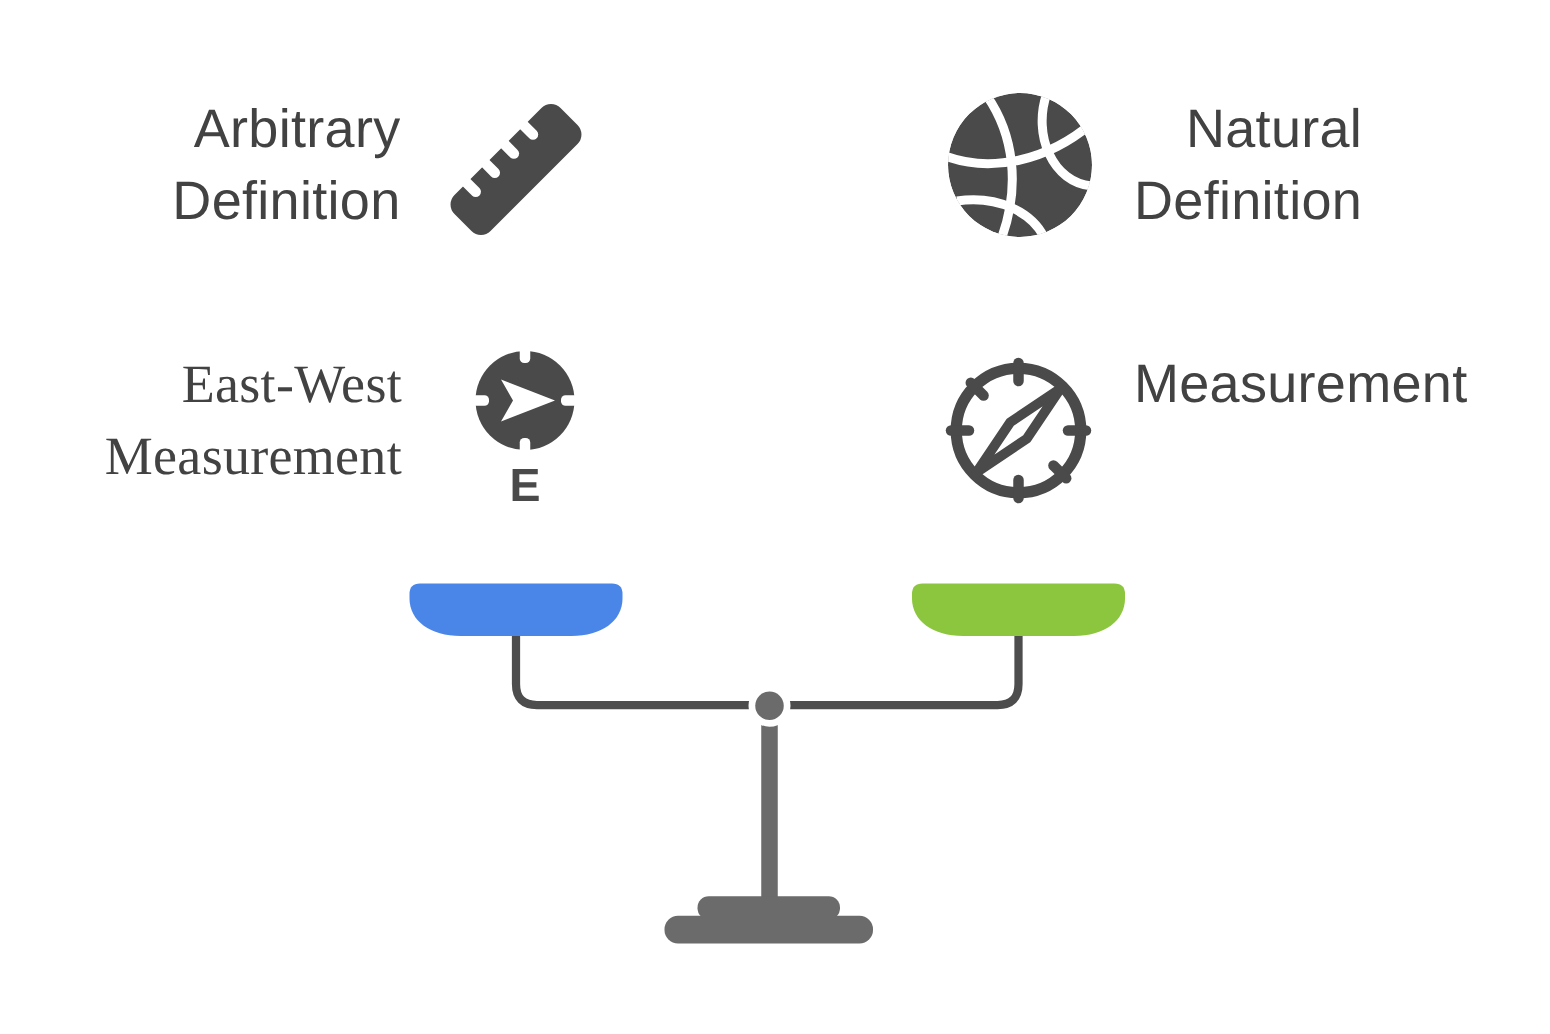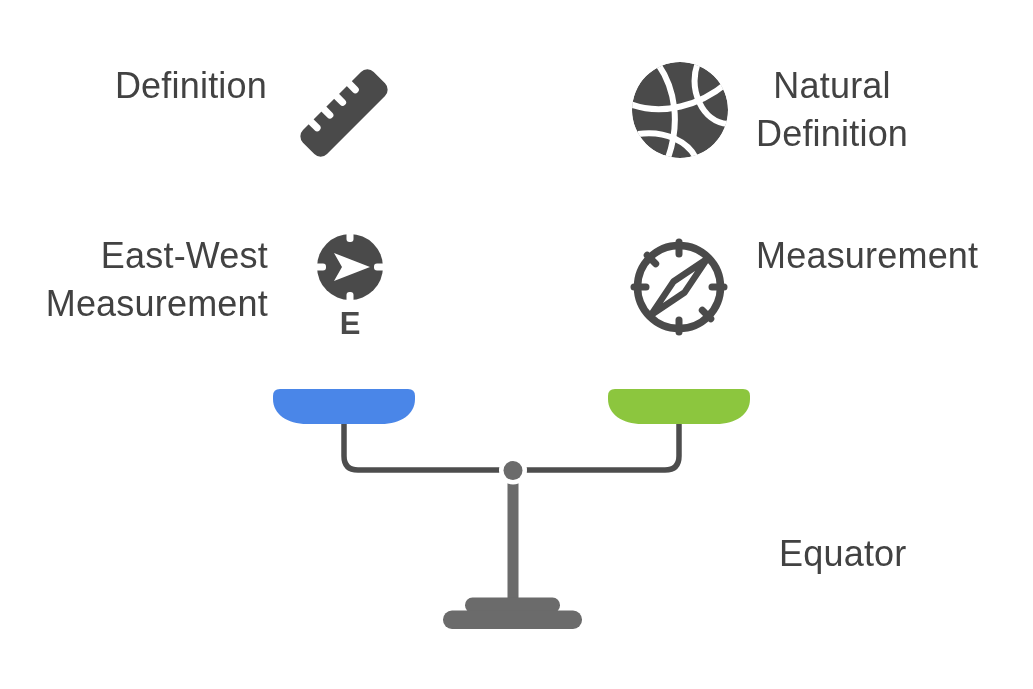--- a/index.html
+++ b/index.html
@@ -10,21 +10,21 @@
   body{background:#e8e8e8;font-family:"Liberation Sans",sans-serif;}
   .stage{
     position:relative;width:1033px;height:689px;margin:0 auto;
     background:var(--background);overflow:hidden;
   }
   .label{
     position:absolute;color:var(--text);font-size:36px;line-height:48px;
     white-space:nowrap;letter-spacing:0.2px;
   }
   .align-right{text-align:right;}
-  .align-left{text-align:center;}
+  .align-left{text-align:right;}
   .icon-svg{position:absolute;}
   
   .fill-icon{fill:var(--icon);}
   .fill-white{fill:#ffffff;}
   .fill-stand{fill:var(--stand);}
   .fill-bg{fill:var(--background);}
   .stroke-white{stroke:#ffffff;fill:none;}
   .stroke-icon{stroke:var(--icon);fill:none;}
   .beam-line{stroke:var(--beam);stroke-width:5.5;fill:none;stroke-linecap:round;}
   .pan-left{fill:var(--left-pan);}
@@ -33,20 +33,21 @@
     fill:var(--icon);font-family:"Liberation Sans",sans-serif;
     font-weight:bold;font-size:31px;
   }
 </style>
 </head>
 <body>
 
 <div class="stage">
 
   <div class="label align-right" style="top:62px;right:766px;">
+    <div>Arbitrary</div>
     <div>Definition</div>
   </div>
 
   <svg class="icon-svg" style="left:291px;top:60px;" width="106" height="106" viewBox="0 0 106 106">
     <g transform="rotate(-45 53 53)">
       <rect class="fill-icon" x="3" y="36" width="100" height="34" rx="9"></rect>
       <rect class="fill-white" x="20" y="32" width="7" height="16" rx="3.5"></rect>
       <rect class="fill-white" x="38" y="32" width="7" height="16" rx="3.5"></rect>
       <rect class="fill-white" x="56" y="32" width="7" height="16" rx="3.5"></rect>
       <rect class="fill-white" x="74" y="32" width="7" height="16" rx="3.5"></rect>
@@ -66,21 +67,21 @@
       <path class="stroke-white" stroke-width="6" d="M 70 4 C 60 32 74 64 100 66"></path>
       <path class="stroke-white" stroke-width="6" d="M 10 76 C 38 72 60 84 68 100"></path>
     </g>
   </svg>
 
   <div class="label align-left" style="top:62px;left:756px;">
     <div>Natural</div>
     <div>Definition</div>
   </div>
 
-  <div class="label align-right" style="top:232px;right:765px;">
+  <div class="label align-right" style="top:232px;right:765px;font-family:Liberation Serif, serif;">
     <div>East-West</div>
     <div>Measurement</div>
   </div>
 
   <svg class="icon-svg" style="left:314px;top:230px;" width="78" height="106" viewBox="0 0 78 106">
     <circle class="fill-icon" cx="36" cy="37" r="33"></circle>
     <rect class="fill-bg" x="32.5" y="0" width="7" height="12" rx="3"></rect>
     <rect class="fill-bg" x="32.5" y="62" width="7" height="12" rx="3"></rect>
     <rect class="fill-bg" x="0" y="33.5" width="12" height="7" rx="3"></rect>
     <rect class="fill-bg" x="60" y="33.5" width="12" height="7" rx="3"></rect>
@@ -127,15 +128,14 @@
     <circle class="fill-stand" cx="513" cy="470.5" r="9.5"></circle>
 
     <use href="#panShape" class="pan-left"></use>
     <use href="#panShape" class="pan-right" transform="translate(335 0)"></use>
 
     <rect class="fill-stand" x="465" y="597.5" width="95" height="15.5" rx="7.5"></rect>
     <rect class="fill-stand" x="443" y="610.5" width="139" height="18.5" rx="9"></rect>
   </svg>
 
 
-  <div class="label align-left" style="top:530px;left:779px;">Equator</div>
 
 </div>
 
 </body></html>

